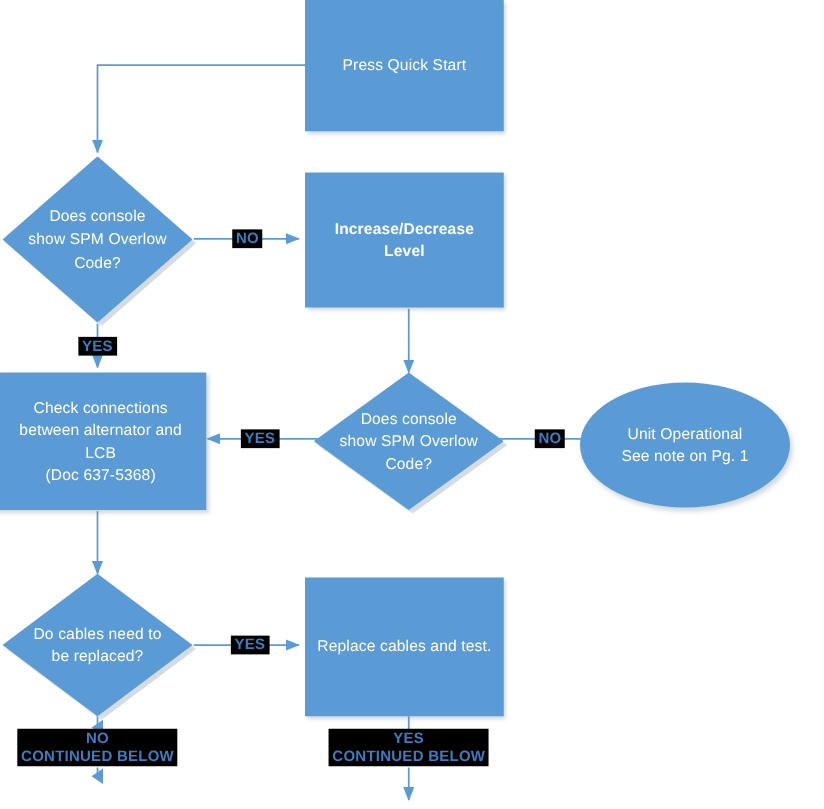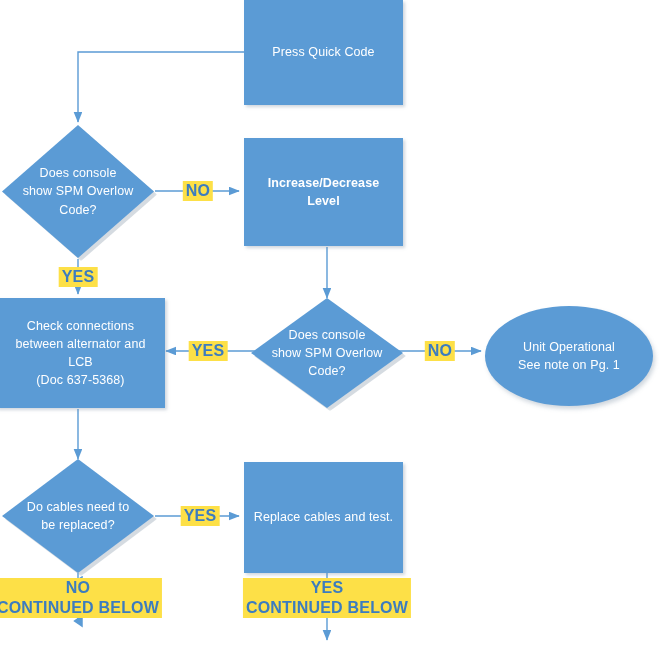--- a/index.html
+++ b/index.html
@@ -72,26 +72,26 @@
     height: 100%;
     background: rgba(150,165,180,0.40);
     -webkit-clip-path: polygon(50% 0%, 100% 50%, 50% 100%, 0% 50%);
     clip-path: polygon(50% 0%, 100% 50%, 50% 100%, 0% 50%);
     z-index: 0;
     filter: blur(1.5px);
   }
   .edge-label {
     position: absolute;
     color: #3C7CBF;
-    font-size: 16px;
+    font-size: 12px;
     font-weight: bold;
     letter-spacing: 0.2px;
     white-space: nowrap;
     transform: translate(-50%, -50%);
-    background: #fde047;
+    background: #000000;
     padding: 0 3px;
     line-height: 1.25;
     text-align: center;
   }
   .edge-label.multi {
     white-space: pre-line;
   }
 </style>
 </head>
 <body>
@@ -125,21 +125,21 @@
     <path d="M155,516 L239,516" fill="none" stroke="#5B9BD5" stroke-width="1.4" marker-end="url(#arrow)"></path>
 
     <path d="M78,573 L78,582" fill="none" stroke="#5B9BD5" stroke-width="1.4" marker-end="url(#arrowFat)"></path>
     <path d="M78,614 L78,621" fill="none" stroke="#5B9BD5" stroke-width="1.4" marker-end="url(#arrowFat)"></path>
 
     <path d="M327,573 L327,584" fill="none" stroke="#5B9BD5" stroke-width="1.4"></path>
     <path d="M327,614 L327,640" fill="none" stroke="#5B9BD5" stroke-width="1.4" marker-end="url(#arrow)"></path>
   </svg>
 
   <div class="node proc" style="left:244px; top:0px; width:159px; height:105px;">
-    <span class="txt">Press Quick Code</span>
+    <span class="txt">Press Quick Start</span>
   </div>
 
   <div class="node dec" style="left:2px; top:125px; width:152px; height:133px;">
     <span class="diamond-shadow"></span>
     <span class="diamond-bg"></span>
     <span class="txt">Does console
 show SPM Overlow
 Code?</span>
   </div>
 
@@ -155,21 +155,21 @@
   </div>
 
   <div class="node dec" style="left:251px; top:298px; width:152px; height:110px;">
     <span class="diamond-shadow"></span>
     <span class="diamond-bg"></span>
     <span class="txt">Does console
 show SPM Overlow
 Code?</span>
   </div>
 
-  <div class="node term" style="left:485px; top:306px; width:168px; height:100px;">
+  <div class="node term" style="left:464px; top:306px; width:168px; height:100px;">
     <span class="txt">Unit Operational
 See note on Pg. 1</span>
   </div>
 
   <div class="node dec" style="left:2px; top:459px; width:152px; height:114px;">
     <span class="diamond-shadow"></span>
     <span class="diamond-bg"></span>
     <span class="txt">Do cables need to
 be replaced?</span>
   </div>

